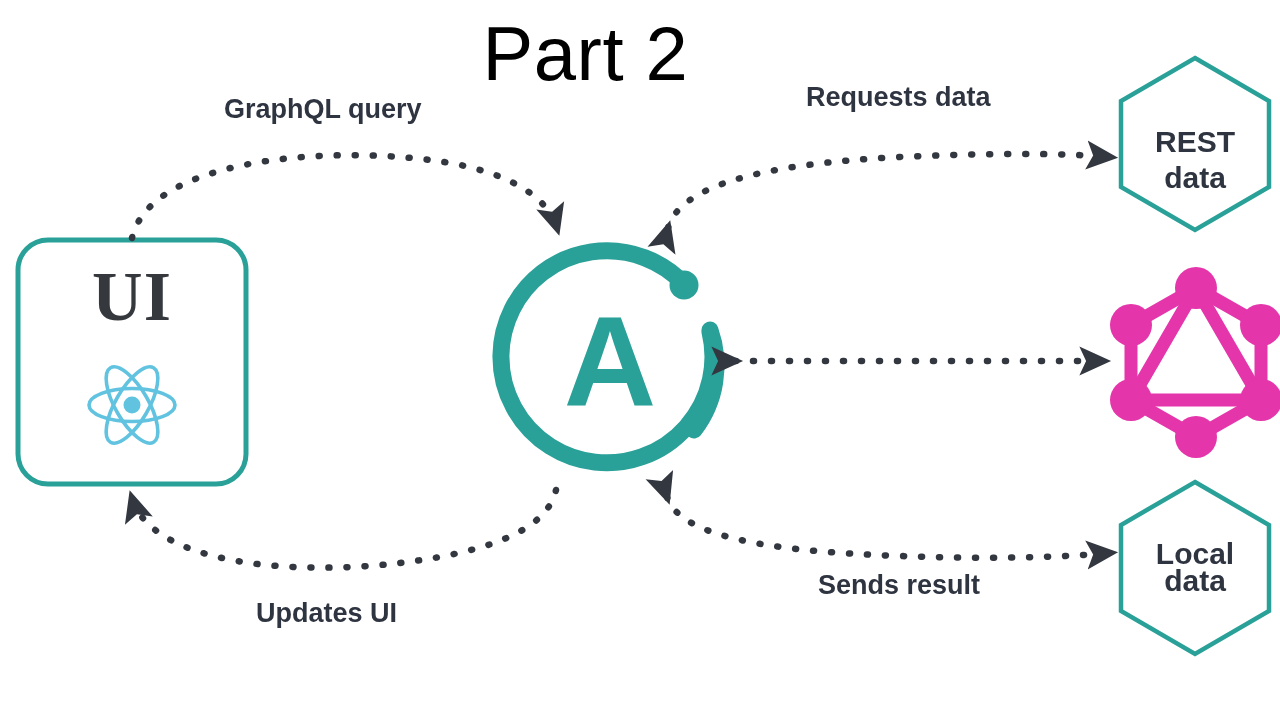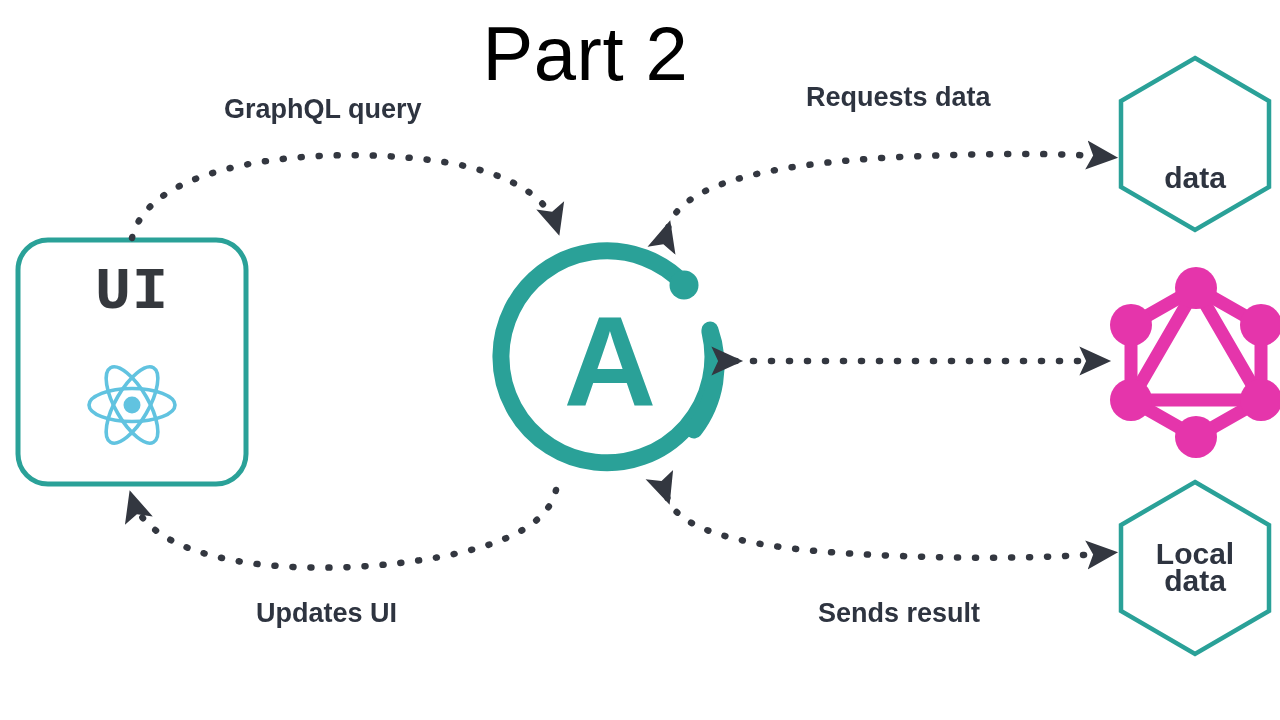--- a/index.html
+++ b/index.html
@@ -56,22 +56,22 @@
     color: #2e3440;
     text-align: center;
     line-height: 1.06;
     white-space: pre-line;
   }
   .hex-label {
     font-size: 30px;
   }
   .ui-text {
     position: absolute;
-    font-family: Liberation Mono, monospace;
-    font-size: 60px;
+    font-family: Liberation Serif, serif;
+    font-size: 70px;
     font-weight: bold;
     color: #35383d;
     letter-spacing: 1px;
     line-height: 1;
     white-space: nowrap;
   }
 </style>
 </head>
 <body>
 
@@ -150,26 +150,27 @@
 
     <path d="M 667 497 C 680 535 760 551 900 556 C 1010 560 1075 556 1110 553" fill="none" stroke="#333740" stroke-width="6.5" stroke-linecap="round" stroke-dasharray="1 17" marker-start="url(#ah-start)" marker-end="url(#ah-end)"></path>
 
     <path d="M 556 490 C 548 524 505 550 400 563 C 290 576 152 564 132 498" fill="none" stroke="#333740" stroke-width="6.5" stroke-linecap="round" stroke-dasharray="1 17" marker-end="url(#ah-end)"></path>
   </svg>
 
   <div class="ui-text" style="left:18px; top:262px; width:228px; text-align:center;">UI</div>
 
   <div class="node-label" style="left:530px; top:298px; width:160px; font-size:128px; color:#2aa198; font-weight:bold; line-height:1;">A</div>
 
+  <div class="node-label hex-label" style="left:1121px; top:126px; width:148px;">REST</div>
   <div class="node-label hex-label" style="left:1121px; top:162px; width:148px;">data</div>
 
   <div class="node-label hex-label" style="left:1121px; top:538px; width:148px;">Local</div>
   <div class="node-label hex-label" style="left:1121px; top:565px; width:148px;">data</div>
 
   <div class="edge-label" style="left:224px; top:74px;margin-top:22px;">GraphQL query</div>
 
   <div class="edge-label" style="left:256px; top:600px;">Updates UI</div>
 
   <div class="edge-label" style="left:806px; top:84px;">Requests data</div>
 
-  <div class="edge-label" style="left:818px; top:600px;">Sends result</div>
+  <div class="edge-label" style="left:818px; top:572px;">Sends result</div>
 
 </div>
 
 </body></html>

